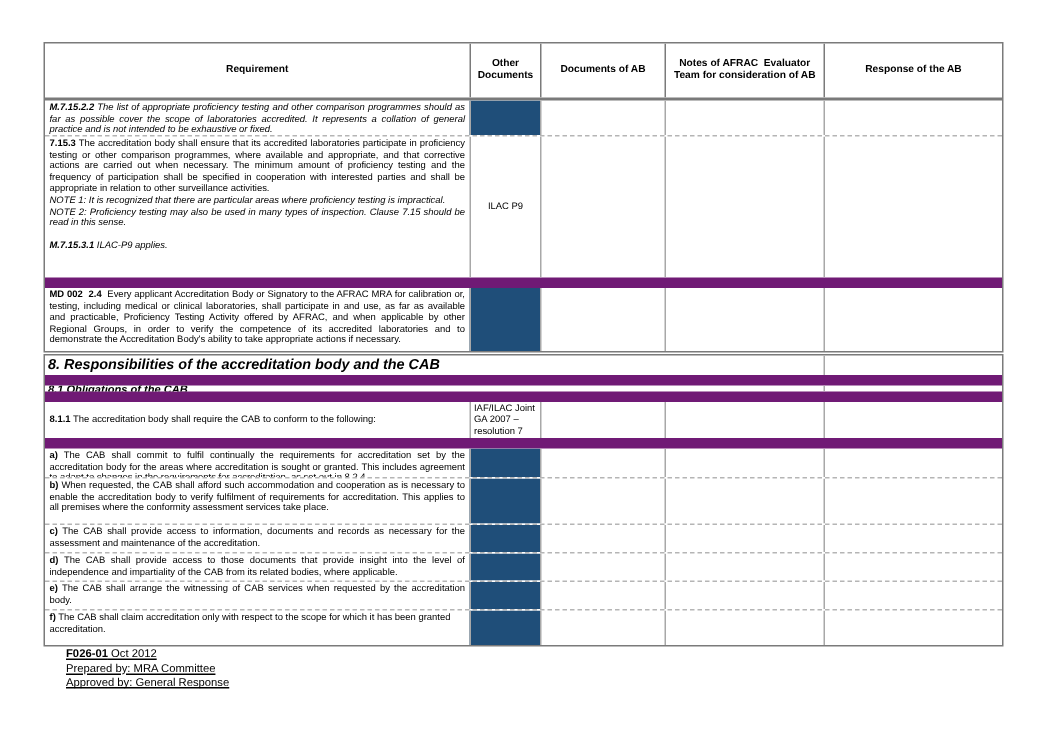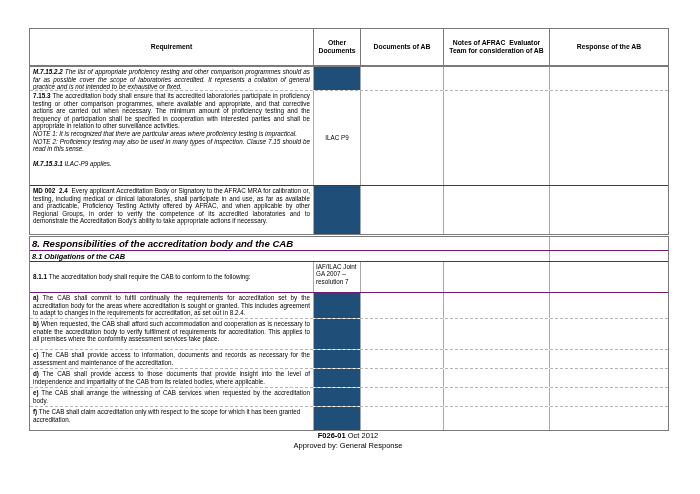--- a/index.html
+++ b/index.html
@@ -6,21 +6,21 @@
   body{width:700px;height:494px;font-family:"Liberation Sans","DejaVu Sans",sans-serif;color:#000;}
   .page{position:relative;width:700px;height:494px;background:#fff;overflow:hidden;}
 
   .tbl{position:absolute;left:29px;width:640px;border:1px solid #7a7a7a;box-sizing:border-box;background:#fff;}
   #tbl-top{top:28px;}
   #tbl-bottom{top:236px;}
 
   .row{display:grid;grid-template-columns:283px 47px 83px 106px 119px;box-sizing:border-box;overflow:hidden;}
   .srow{grid-template-columns:519px 119px;}
   .bt-dashed{border-top:1px dashed #b5b5b5;}
-  .bt-solid{border-top:1px solid #701a75;}
+  .bt-solid{border-top:7px solid #701a75;}
 
   .cell{box-sizing:border-box;border-left:1px solid #a8a8a8;overflow:hidden;min-width:0;}
   .row .cell:first-child{border-left:none;}
 
   .hrow{border-bottom:2px solid #7a7a7a;}
   .hcell{border-left:1px solid #7a7a7a !important;display:flex;align-items:center;justify-content:center;
          text-align:center;font-weight:bold;font-size:6.8px;line-height:8.4px;padding:2px;}
   .hrow .hcell:first-child{border-left:none !important;}
 
   .reqcell{font-size:6.3px;line-height:7.6px;padding:1px 3px;text-align:justify;}
@@ -28,21 +28,21 @@
   .vcenter{display:flex;flex-direction:column;justify-content:center;}
 
   .othercell{font-size:6.3px;line-height:7.3px;padding:1px 2px;}
   .cboth{display:flex;align-items:center;justify-content:center;text-align:center;padding:0;}
   .blue{background:var(--blue,#1F4E79);}
 
   .scell{font-weight:bold;font-style:italic;display:flex;align-items:center;padding:0 2px;}
   .s-big{font-size:9.6px;line-height:11px;}
   .s-small{font-size:7.4px;line-height:9px;}
 
-  .footer{position:absolute;left:28px;top:431px;width:640px;text-align:center;font-size:7.5px;line-height:9.6px;}
+  .footer{position:absolute;left:44px;top:431px;width:640px;text-align:left;font-size:7.5px;line-height:9.6px;text-decoration:underline;}
   .footer b{font-weight:bold;}
 </style>
 </head>
 <body>
 
 <div class="page">
 
   <div class="tbl" id="tbl-top">
     <div class="row hrow" style="height:38px">
       <div class="cell hcell">Requirement</div>
@@ -158,16 +158,17 @@
           <div class="cell othercell blue"></div>
           <div class="cell"></div>
           <div class="cell"></div>
           <div class="cell"></div>
         </div>
       </div>
   </div>
 
   <div class="footer">
     <div><b>F026-01</b><span> Oct 2012</span></div>
+    <div>Prepared by: MRA Committee</div>
     <div>Approved by: General Response</div>
   </div>
 
 </div>
 
 </body></html>

